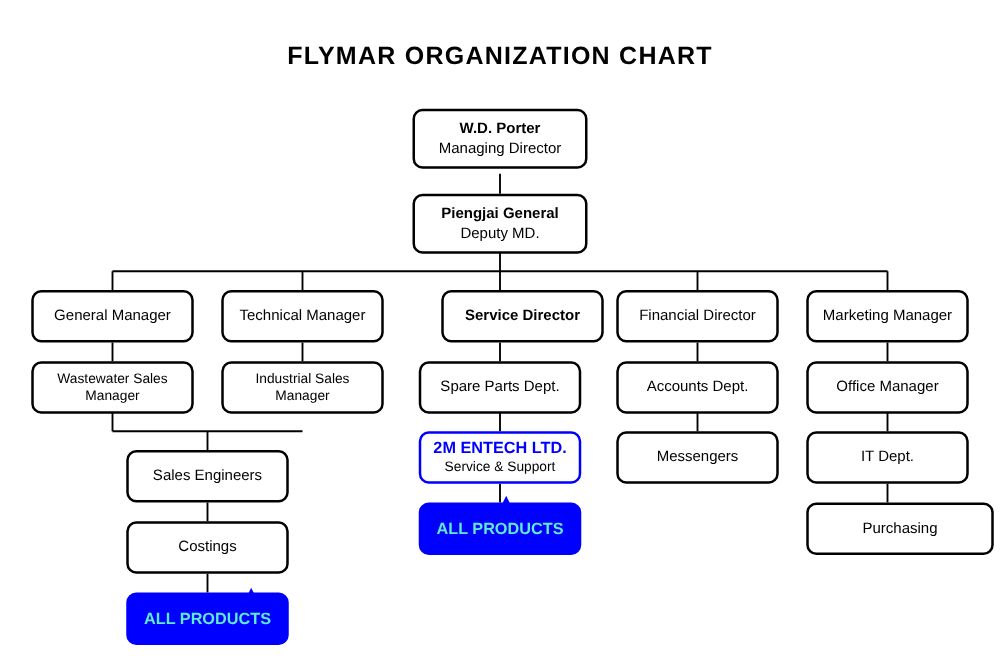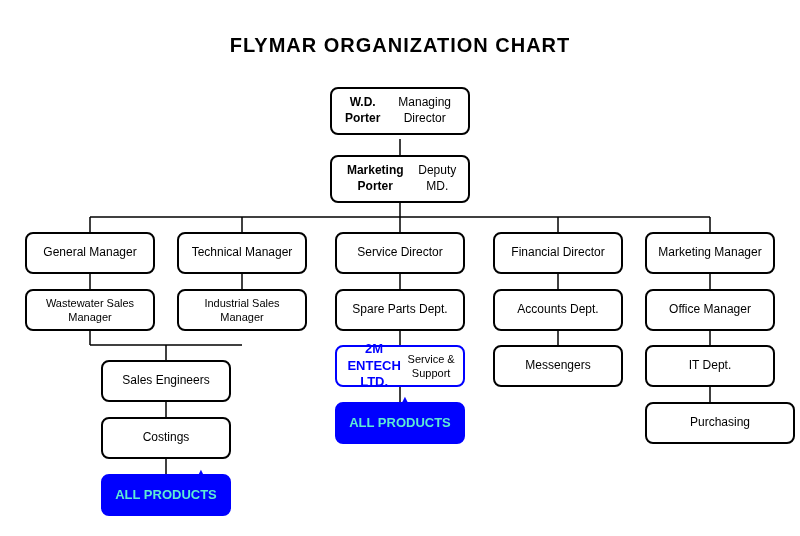--- a/index.html
+++ b/index.html
@@ -30,20 +30,21 @@
       position: relative;
       width: 780px;
       margin: 0 auto;
     }
     .node {
       position: absolute;
       border: 2px solid #000;
       border-radius: 8px;
       text-align: center;
       display: flex;
+      flex-direction: column;
       align-items: center;
       justify-content: center;
       background: #fff;
       padding: 4px 6px;
       font-size: 12px;
       line-height: 1.3;
     }
     .node.blue-bg {
       background: #0000ff;
       color: #5eead4;
@@ -118,33 +119,33 @@
 
       <line x1="156" y1="392" x2="156" y2="407"></line>
     </svg>
 
     <div class="node" style="width:140px;height:48px;left:320px;top:20px;">
       <span style="font-weight:bold;">W.D. Porter</span>
       <span>Managing Director</span>
     </div>
 
     <div class="node" style="width:140px;height:48px;left:320px;top:88px;">
-      <span style="font-weight:bold;">Marketing Porter</span>
+      <span style="font-weight:bold;">Piengjai General</span>
       <span>Deputy MD.</span>
     </div>
 
     <div class="node" style="width:130px;height:42px;left:15px;top:165px;">
       <span>General Manager</span>
     </div>
 
     <div class="node" style="width:130px;height:42px;left:167px;top:165px;">
       <span>Technical Manager</span>
     </div>
 
-    <div class="node" style="width:130px;height:42px;left:325px;top:165px;">
+    <div class="node" style="width:130px;height:42px;left:343px;top:165px;font-weight:bold;">
       <span>Service Director</span>
     </div>
 
     <div class="node" style="width:130px;height:42px;left:483px;top:165px;">
       <span>Financial Director</span>
     </div>
 
     <div class="node" style="width:130px;height:42px;left:635px;top:165px;">
       <span>Marketing Manager</span>
     </div>

